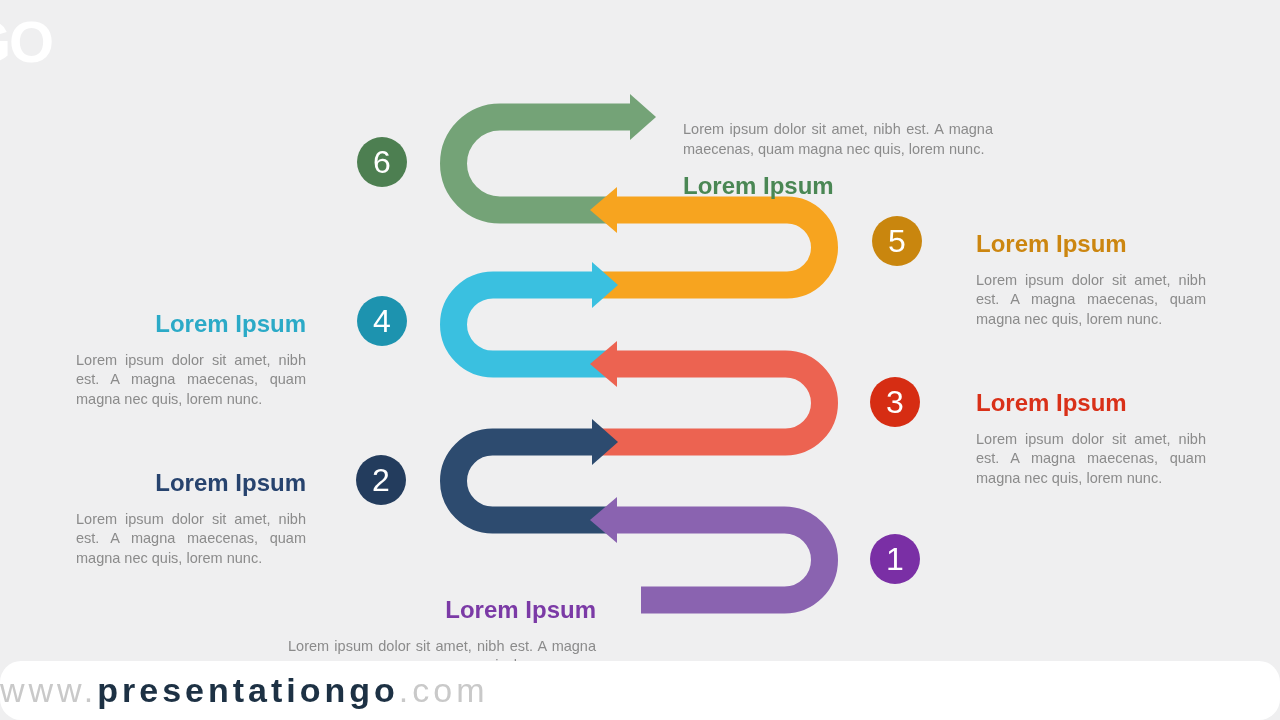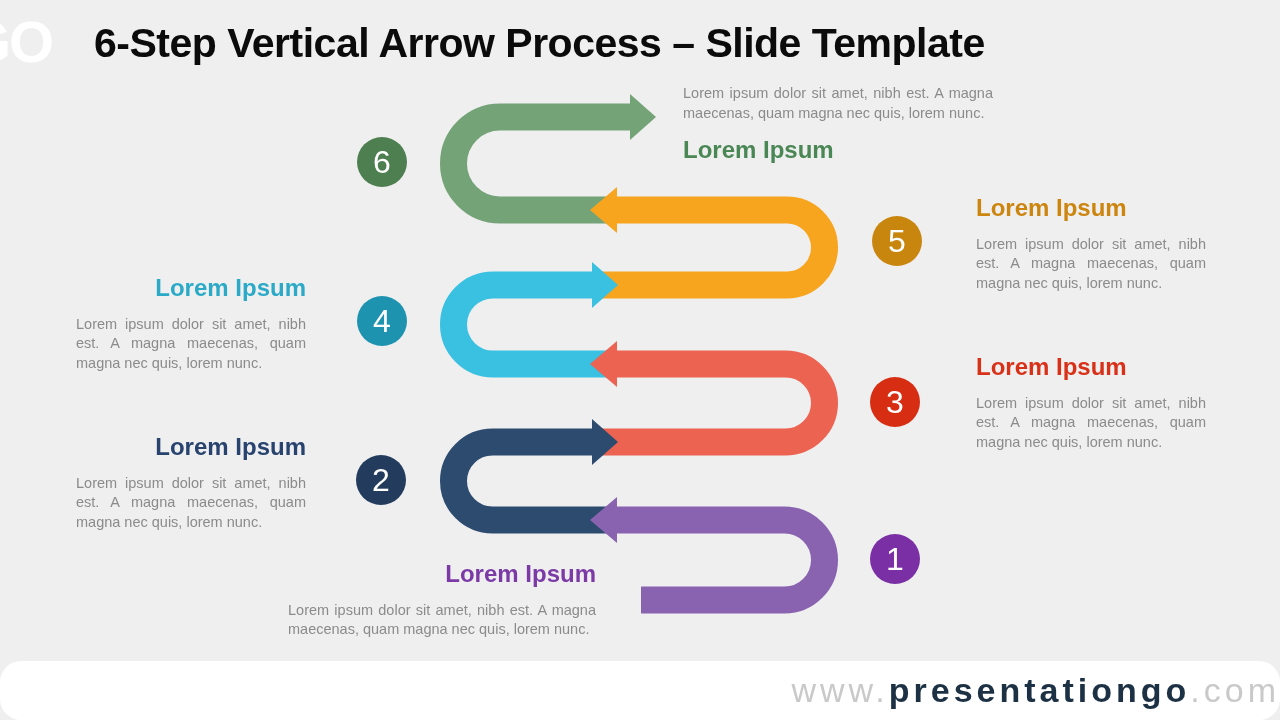--- a/index.html
+++ b/index.html
@@ -46,21 +46,21 @@
     align-items: center;
     justify-content: center;
   }
   .badge span {
     color: #ffffff;
     font-size: 32px;
     font-weight: 400;
     line-height: 1;
   }
 
-  .tb { position: absolute; }
+  .tb { position: absolute; margin-top: 36px; }
   .tb .hd {
     font-size: 24px;
     font-weight: 700;
     line-height: 1.15;
   }
   .tb .desc {
     font-size: 14.5px;
     line-height: 19.5px;
     text-align: justify;
   }
@@ -72,38 +72,37 @@
   .tb5 { left: 976px; top: 194px; width: 230px; }
   .tb4 { left: 76px;  top: 274px; width: 230px; }
   .tb3 { left: 976px; top: 353px; width: 230px; }
   .tb2 { left: 76px;  top: 433px; width: 230px; }
   .tb1 { left: 288px; top: 560px; width: 308px; }
 
   .footer {
     position: absolute;
     left: 0; top: 661px;
     width: 1280px; height: 59px;
-    text-align: right;
+    text-align: left;
     line-height: 59px;
     font-size: 34px;
     letter-spacing: 4px;
     white-space: nowrap;
     border-radius: 21px;
   }
   .footer .dim { font-weight: 400; }
   .footer .brand { font-weight: 600; }
 </style>
 </head>
 <body>
 
 <div class="slide" style="background-color: rgb(239, 239, 240);">
 
   <div class="logo" style="color: rgb(255, 255, 255);">GO</div>
 
-  <h1 class="title" style="color: rgb(11, 11, 11);">6-Step Vertical Arrow Process – Slide Template</h1>
 
   <svg class="arrows" viewBox="0 0 1280 720" xmlns="http://www.w3.org/2000/svg">
 
     <g color="#74a377">
       <path d="M 630 117 H 500 A 46.5 46.5 0 0 0 500 210 H 612" fill="none" stroke="currentColor" stroke-width="27"></path>
       <polygon points="630,94 656,117 630,140" fill="currentColor"></polygon>
     </g>
 
     <g color="#f7a41f">
       <path d="M 617 210 H 787 A 37.5 37.5 0 0 1 787 285 H 597" fill="none" stroke="currentColor" stroke-width="27"></path>

